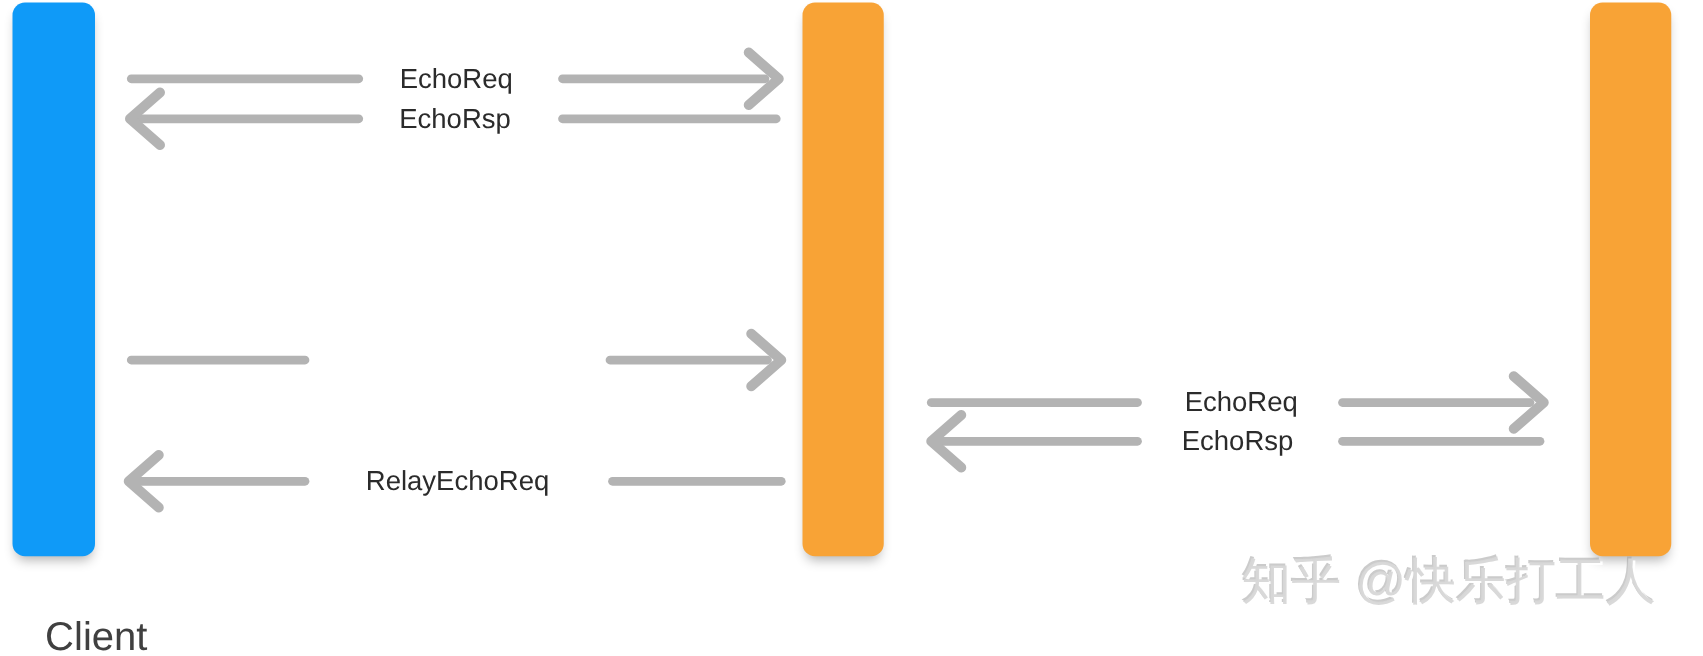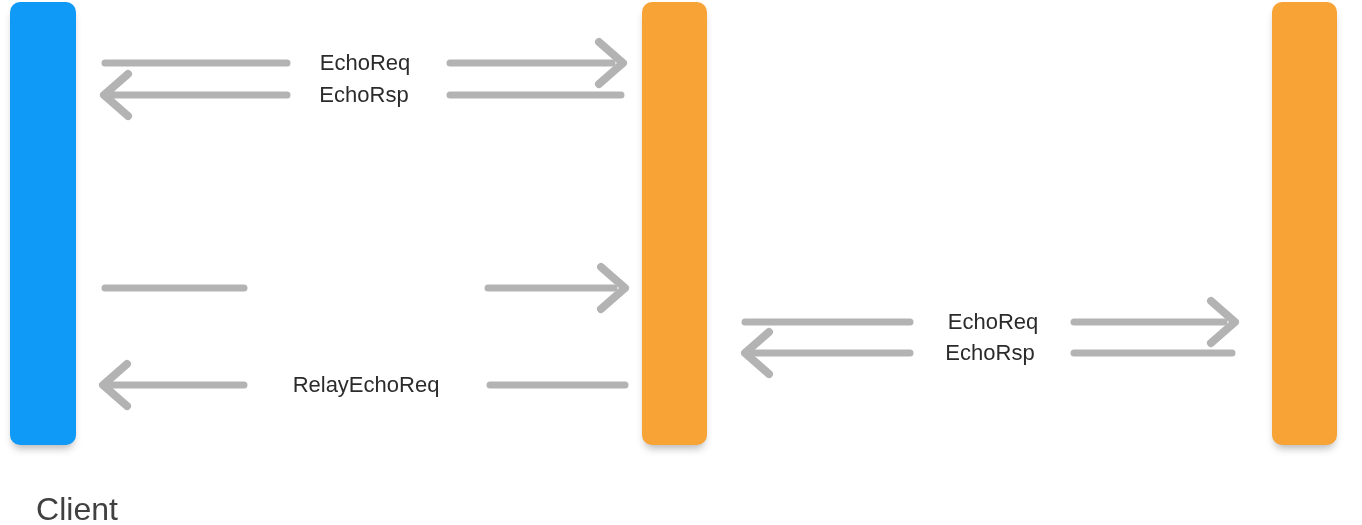--- a/index.html
+++ b/index.html
@@ -81,14 +81,15 @@
   <div class="bar" style="left: 1272px; width: 65px; top: 2px; height: 443px; background: rgb(248, 163, 54);"></div>
 
   <div class="actor-label" style="left: 43px; top: 493px; color: #404040; margin-left: 34px;">Client</div>
 
   <div class="msg-label" style="left: 365px; top: 47px; color: rgb(43, 43, 43);">EchoReq</div>
   <div class="msg-label" style="left: 364px; top: 79px; color: rgb(43, 43, 43);">EchoRsp</div>
   <div class="msg-label" style="left: 993px; top: 306px; color: rgb(43, 43, 43);">EchoReq</div>
   <div class="msg-label" style="left: 990px; top: 337px; color: rgb(43, 43, 43);">EchoRsp</div>
   <div class="msg-label" style="left: 366px; top: 369px; color: rgb(43, 43, 43);">RelayEchoReq</div>
 
+  <div class="watermark" style="left: 993px; top: 444px;">知乎 @快乐打工人</div>
 
 </div>
 
 </body></html>

